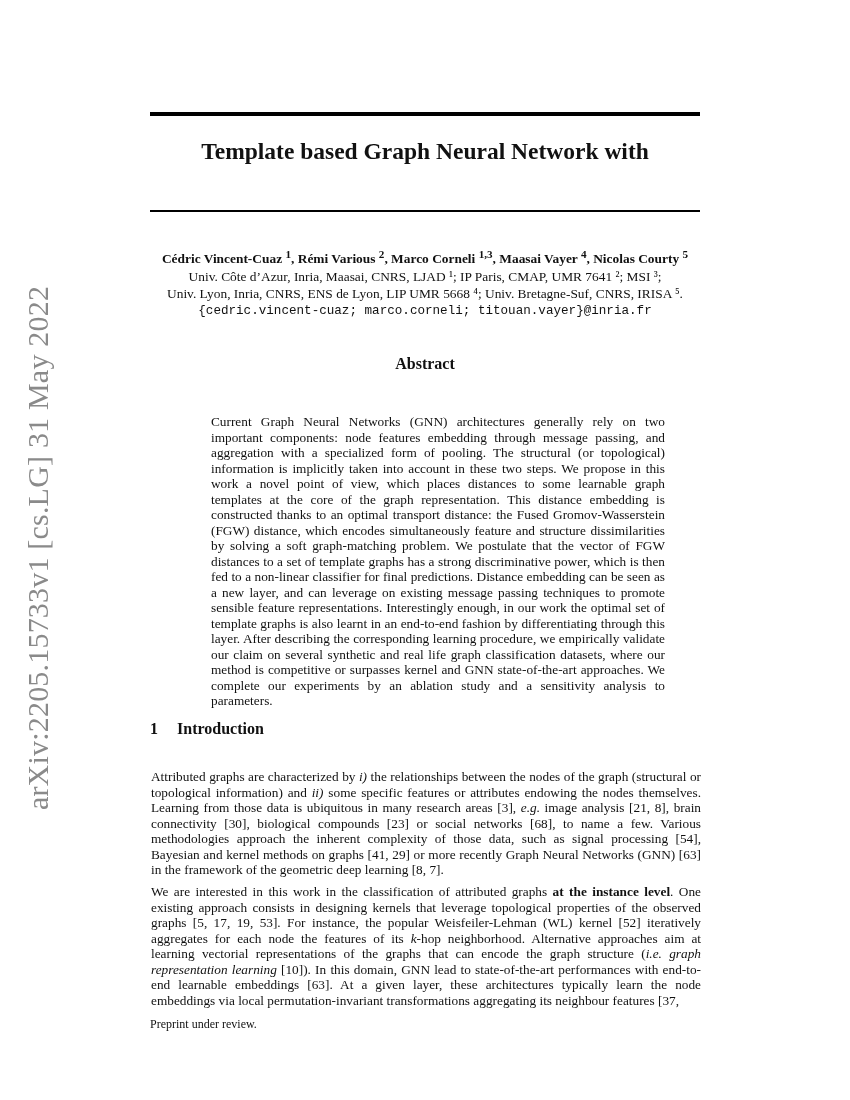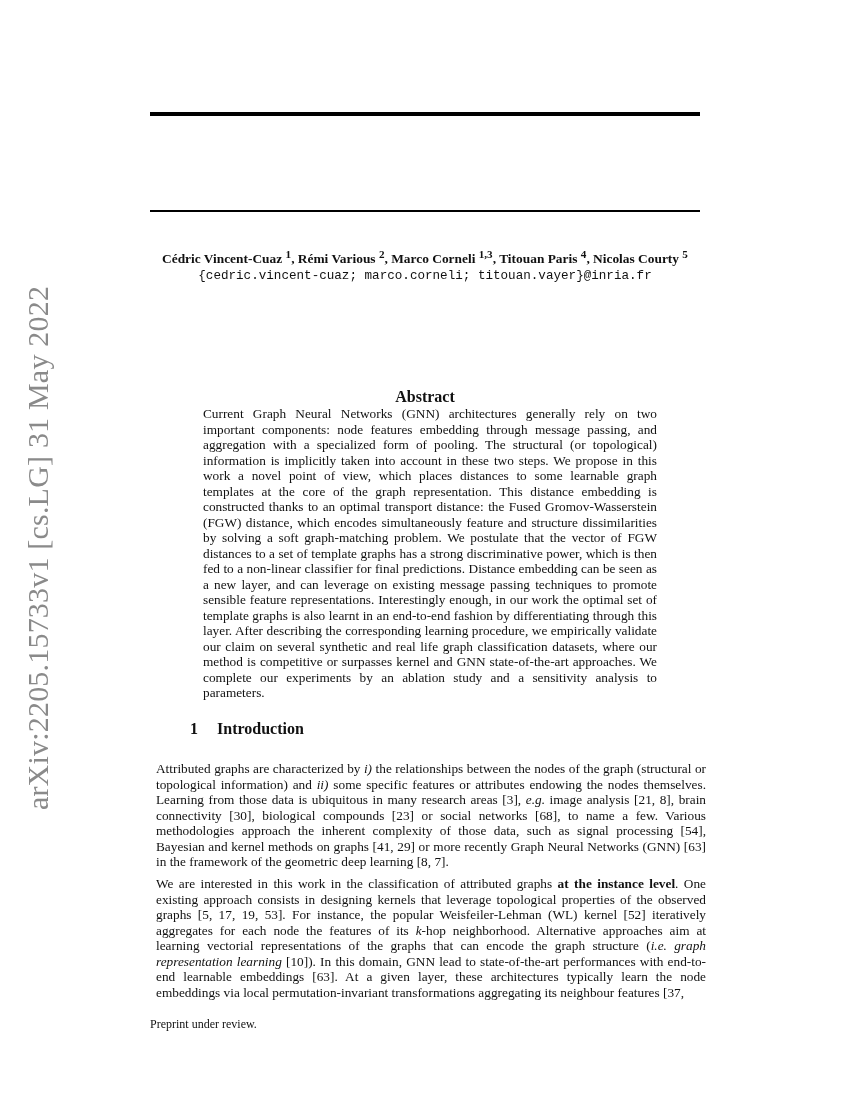--- a/index.html
+++ b/index.html
@@ -20,58 +20,61 @@
     position: absolute; left: 150px; top: 137px; width: 550px; text-align: center;
     font-weight: bold; font-size: 23.5px; line-height: 28px;
   }
   .authors-block {
     position: absolute; left: 130px; top: 246px; width: 590px; text-align: center;
     font-size: 13.4px; line-height: 17.5px;
   }
   .authors-block .names { font-weight: bold; }
   .authors-block .mono { font-family: "Liberation Mono", monospace; font-size: 12.6px; text-align: center; }
   .abstract-heading {
-    position: absolute; left: 150px; top: 388px; width: 550px; text-align: center;
+    position: absolute; left: 150px; top: 355px; width: 550px; text-align: center;
     font-weight: bold; font-size: 16px;
   }
   .abstract-body {
     position: absolute; left: 199px; top: 402px; width: 454px;
     font-size: 13.3px; line-height: 15.5px; text-align: justify;
   }
   .section-heading {
-    position: absolute; left: 150px; top: 720px; font-weight: bold; font-size: 16px; margin-left: 40px;
+    position: absolute; left: 150px; top: 720px; font-weight: bold; font-size: 16px;
   }
   .section-heading .num { display: inline-block; width: 27px; }
   .para {
-    position: absolute; left: 152px; width: 550px;
+    position: absolute; left: 139px; width: 550px;
     font-size: 13.3px; line-height: 15.5px; text-align: justify;
   }
   .para1 { top: 757px; }
   .para2 { top: 872px; }
   .footer { position: absolute; left: 150px; top: 1017px; font-size: 12px; }
-  p { margin: 4px; }
+  p { margin: 12px; }
 </style>
 </head>
 <body>
 
 <div class="arxiv-stamp">arXiv:2205.15733v1  [cs.LG]  31 May 2022</div>
 
 <div class="rule-top"></div>
 <div class="title">
+  <div>Template based Graph Neural Network with</div>
 </div>
 <div class="rule-bottom"></div>
 
 <div class="authors-block">
   <div class="names">
     <span><span>Cédric Vincent-Cuaz</span> <sup>1</sup></span>,
     <span><span>Rémi Various</span> <sup>2</sup></span>,
     <span><span>Marco Corneli</span> <sup>1,3</sup></span>,
-    <span><span>Titouan Paris</span> <sup>4</sup></span>,
+    <span><span>Maasai Vayer</span> <sup>4</sup></span>,
     <span><span>Nicolas Courty</span> <sup>5</sup></span>
   </div>
+  <div>Univ. Côte d’Azur, Inria, Maasai, CNRS, LJAD ¹; IP Paris, CMAP, UMR 7641 ²; MSI ³;</div>
+  <div>Univ. Lyon, Inria, CNRS, ENS de Lyon, LIP UMR 5668 ⁴; Univ. Bretagne-Suf, CNRS, IRISA ⁵.</div>
   <div class="mono">{cedric.vincent-cuaz; marco.corneli; titouan.vayer}@inria.fr</div>
 </div>
 
 <div class="abstract-heading">Abstract</div>
 <p class="abstract-body">Current Graph Neural Networks (GNN) architectures generally rely on two important components: node features embedding through message passing, and aggregation with a specialized form of pooling. The structural (or topological) information is implicitly taken into account in these two steps. We propose in this work a novel point of view, which places distances to some learnable graph templates at the core of the graph representation. This distance embedding is constructed thanks to an optimal transport distance: the Fused Gromov-Wasserstein (FGW) distance, which encodes simultaneously feature and structure dissimilarities by solving a soft graph-matching problem. We postulate that the vector of FGW distances to a set of template graphs has a strong discriminative power, which is then fed to a non-linear classifier for final predictions. Distance embedding can be seen as a new layer, and can leverage on existing message passing techniques to promote sensible feature representations. Interestingly enough, in our work the optimal set of template graphs is also learnt in an end-to-end fashion by differentiating through this layer. After describing the corresponding learning procedure, we empirically validate our claim on several synthetic and real life graph classification datasets, where our method is competitive or surpasses kernel and GNN state-of-the-art approaches. We complete our experiments by an ablation study and a sensitivity analysis to parameters.</p>
 
 <div class="section-heading">
   <span class="num">1</span><span>Introduction</span>
 </div>
 

